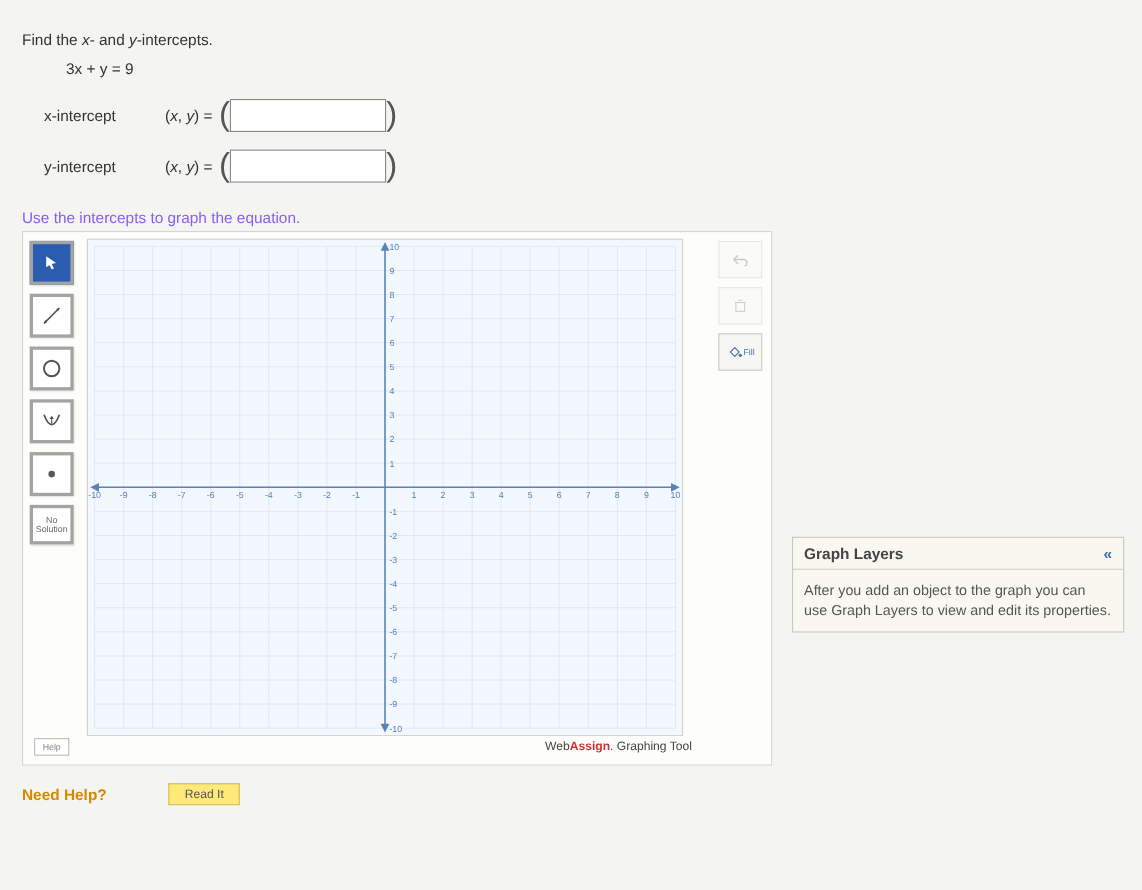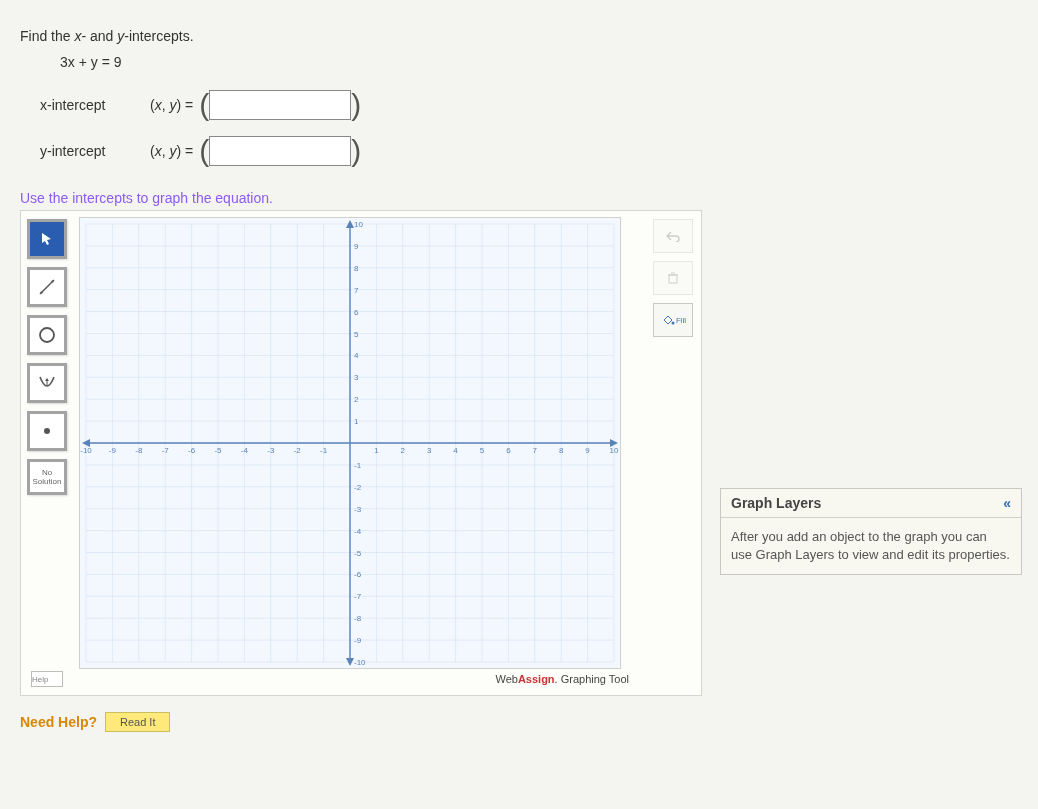--- a/index.html
+++ b/index.html
@@ -103,21 +103,21 @@
   }
   .graph-footer .wa { color:#444; }
   .graph-footer .wa b { color:#c33; font-weight: bold; }
   .help-btn {
     width: 30px;
     height: 14px;
     border: 1px solid #bcbcb8;
     background: #fff;
     display:flex;
     align-items:center;
-    justify-content:flex-start;
+    justify-content:center;
     font-size:8px;
     color:#888;
     margin-top: auto;
   }
 
   
   .layers-panel {
     position: absolute;
     left: 700px;
     top: 278px;
@@ -143,30 +143,31 @@
     padding: 10px;
     font-size: 13px;
     color: #555;
     line-height: 1.4;
   }
 
   .need-help {
     margin-top: 16px;
     display: flex;
     align-items: center;
-    gap: 8px;
+    gap: 20px;
     text-align: right;
   }
   .need-help-label { color: #d88800; font-weight: bold; }
   .read-it {
     background: #ffe97a;
     border: 1px solid #c8c060;
     padding: 3px 14px;
     font-size: 11px;
     color: #555;
+    margin-left: 36px;
   }
 
   
   .grid-svg { position:absolute; inset:0; }
   .axis-label { font-size:8px; fill:#5982b9; font-family:Arial; }
   svg text { user-select:none; }
 </style>
 </head>
 <body>
 

